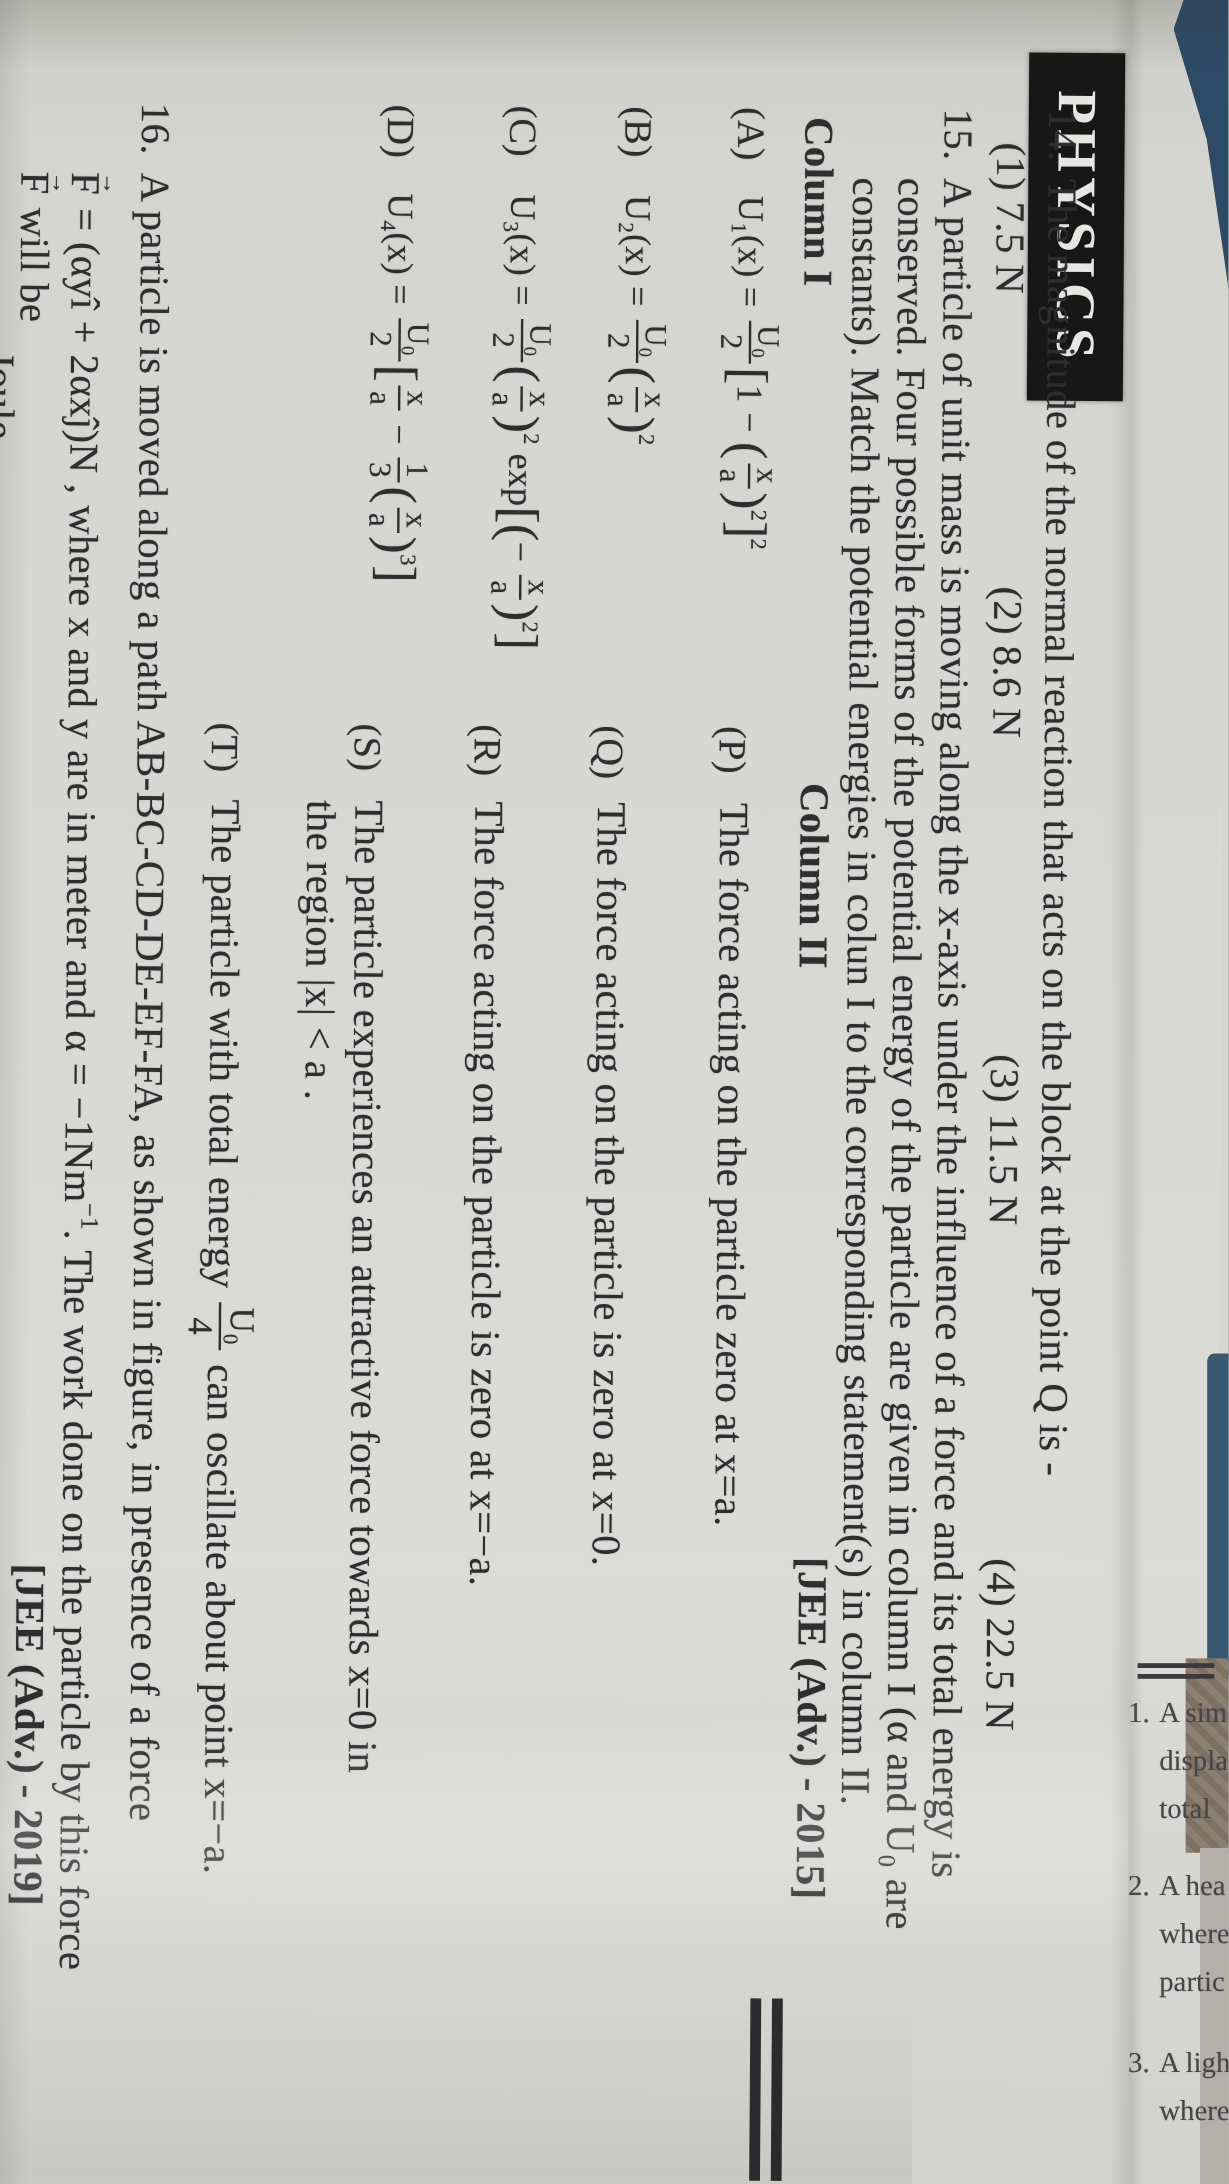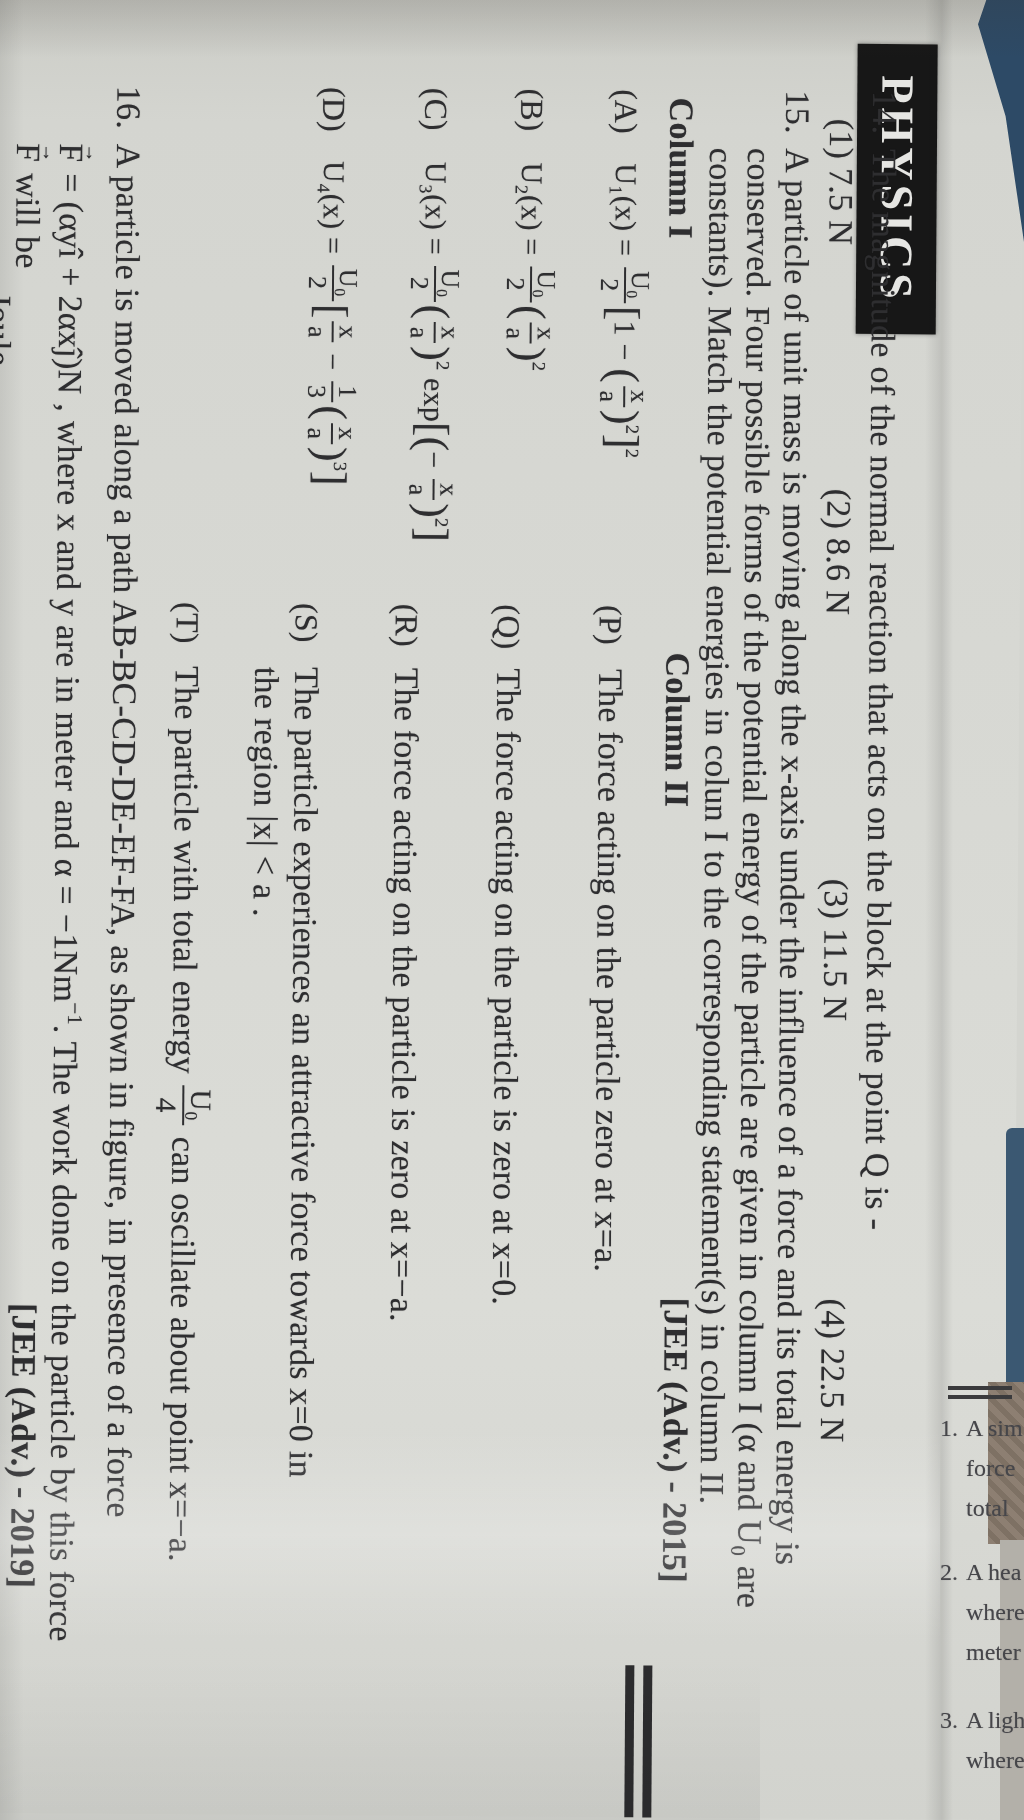--- a/index.html
+++ b/index.html
@@ -160,30 +160,30 @@
   <div class="ov edge-shadow"></div>
   <div class="ov under-rule">
       <div></div>
       <div></div>
     </div>
 
   <div class="frag f1">
     <span class="fnum">1.</span>
     <span class="ftxt">
         <div>A sim</div>
-        <div>force</div>
+        <div>displa</div>
         <div>total</div>
       </span>
   </div>
   <div class="frag f2">
     <span class="fnum">2.</span>
     <span class="ftxt">
         <div>A hea</div>
         <div>where</div>
-        <div>meter</div>
+        <div>partic</div>
       </span>
   </div>
   <div class="frag f3">
     <span class="fnum">3.</span>
     <span class="ftxt">
         <div>A ligh</div>
         <div>where</div>
       </span>
   </div>
 

